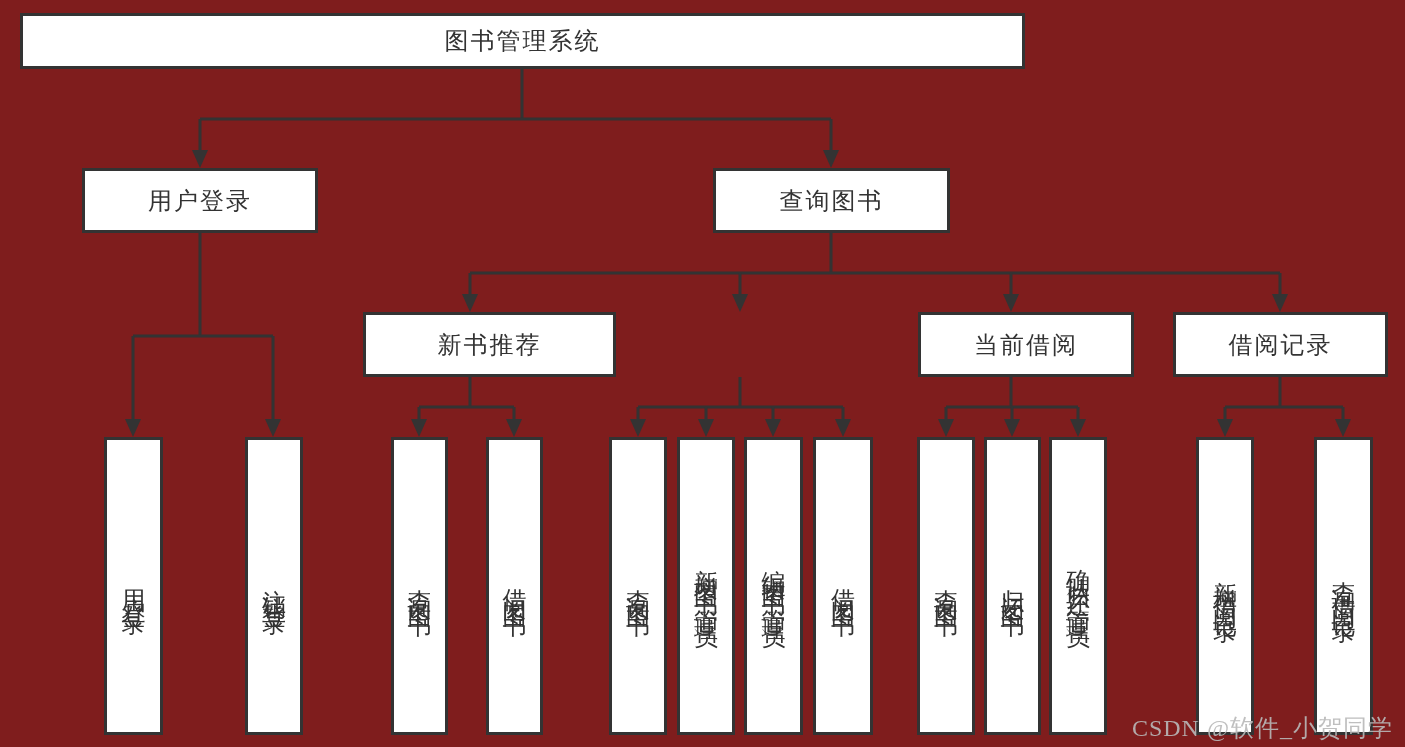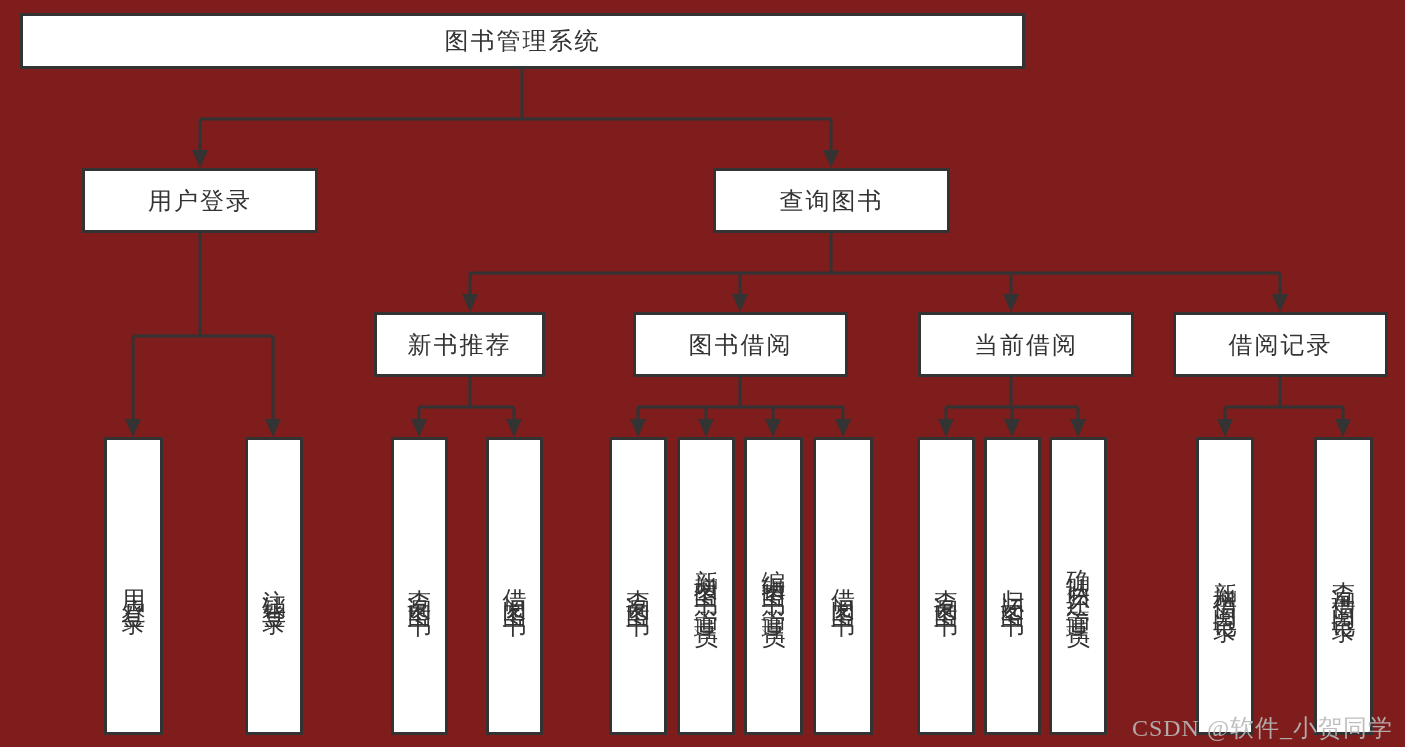--- a/index.html
+++ b/index.html
@@ -100,25 +100,22 @@
     <span class="lbl">图书管理系统</span>
   </div>
 
   <div class="box hbox" style="left:82px;top:168px;width:236px;height:65px;">
     <span class="lbl">用户登录</span>
   </div>
   <div class="box hbox" style="left:713px;top:168px;width:237px;height:65px;">
     <span class="lbl">查询图书</span>
   </div>
 
-  <div class="box hbox" style="left:374px;top:312px;width:171px;height:65px;">
+  <div class="box hbox" style="left:363px;top:312px;width:253px;height:65px;">
     <span class="lbl">新书推荐</span>
-  </div>
-  <div class="box hbox" style="left:633px;top:312px;width:215px;height:65px;">
-    <span class="lbl">图书借阅</span>
   </div>
   <div class="box hbox" style="left:903px;top:312px;width:216px;height:65px;margin-left:15px;">
     <span class="lbl">当前借阅</span>
   </div>
   <div class="box hbox" style="left:1173px;top:312px;width:215px;height:65px;">
     <span class="lbl">借阅记录</span>
   </div>
 
   <div class="box vbox" style="left:104px;top:437px;width:59px;height:298px;">
     <span class="vlabel">用户登录</span>

